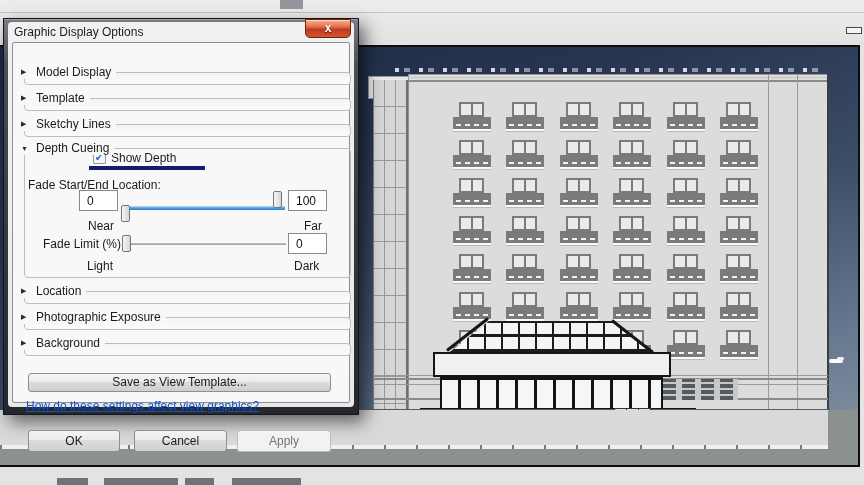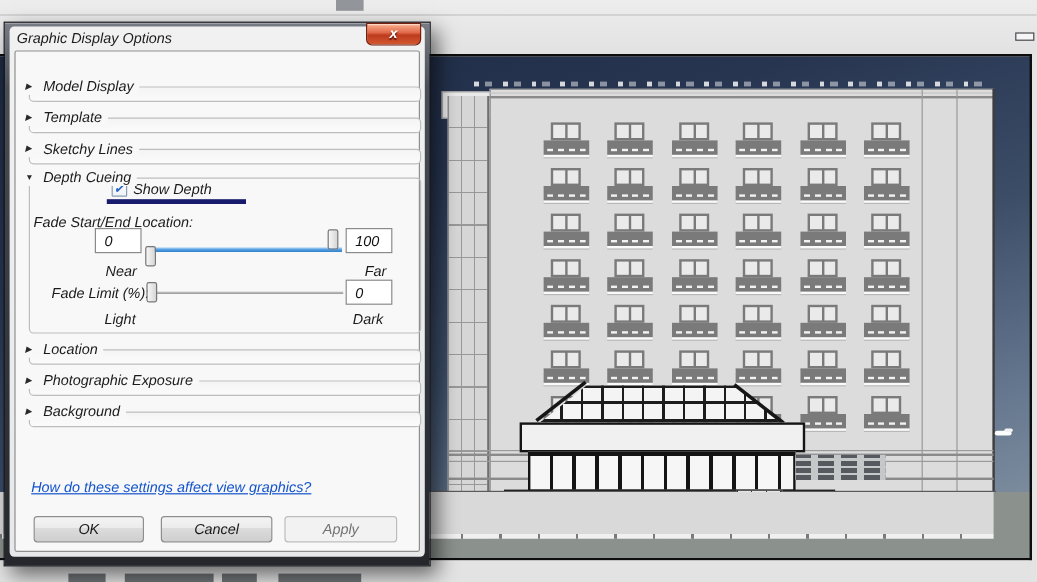--- a/index.html
+++ b/index.html
@@ -90,24 +90,24 @@
   .terrain { left:0; top:402px; width:860px; height:20px; background:#8b918d; }
   .terrain-r { left:828px; top:363px; width:32px; height:59px; background:#8b918d; }
   .cloud { left:829px; top:312px; width:14px; height:4px; background:#fdfdfd; border-radius:2px; }
   .cloud2 { left:837px; top:310px; width:7px; height:3px; background:#f2f2f2; border-radius:2px; }
 
   
   .bottomband { position:absolute; left:0; top:467px; width:864px; height:18px; background:#e3e3e3; }
   .statusseg { position:absolute; background:#6f7377; height:7px; top:478px; }
 
   
-  #dialog { position:absolute; left:3px; top:18px; width:356px; height:454px;
+  #dialog { position:absolute; left:3px; top:18px; width:356px; height:397px;
     background:linear-gradient(180deg,#787d85 0%,#4a4e55 12%,#33363c 60%,#25272c 100%);
     border:1px solid #131519; border-radius:0;
-    box-shadow:6px 7px 16px rgba(0,0,0,.55), inset 0 1px 0 rgba(255,255,255,.28); z-index:10;font-style:italic; }
+    box-shadow:6px 7px 16px rgba(0,0,0,.55), inset 0 1px 0 rgba(255,255,255,.28); z-index:10; }
   .dlg-inner { position:absolute; left:4px; right:4px; top:3px; bottom:7px;
     background:linear-gradient(#f1f1f1,#e6e8ea); border-radius:4px; }
   .dlg-title { position:absolute; left:10px; top:6px; font-size:12px; color:#1c1c1c; }
   .dlg-close { position:absolute; left:301px; top:0px; width:46px; height:19px;
     background:linear-gradient(#f6ac86 0%,#e froze 0) ; }
   .dlg-close { background:linear-gradient(#f9b08d 0%,#e0694a 42%,#bd3a1e 55%,#d2572f 100%);
     border:1px solid #731f10; border-radius:1px 1px 5px 5px;
     box-shadow:inset 0 1px 0 rgba(255,255,255,.5); cursor:default;
     color:#fff; font-size:12px; font-weight:bold; text-align:center; line-height:17px;
     text-shadow:0 1px 1px #5d1207; }
@@ -580,19 +580,20 @@
       </div>
     </div>
     <div class="section" style="top:317px;">
       <div class="sec-box"></div>
       <div class="sec-head">
         <span class="sec-arrow">▶</span>
         <span class="sec-label">Background</span>
       </div>
     </div>
 
+    <div class="btn btn-wide">Save as View Template...</div>
     <div class="help-link">How do these settings affect view graphics?</div>
     <div class="btn btn-ok">OK</div>
     <div class="btn btn-cancel">Cancel</div>
     <div class="btn btn-apply">Apply</div>
   </div>
 
 </div>
 
 </body></html>

